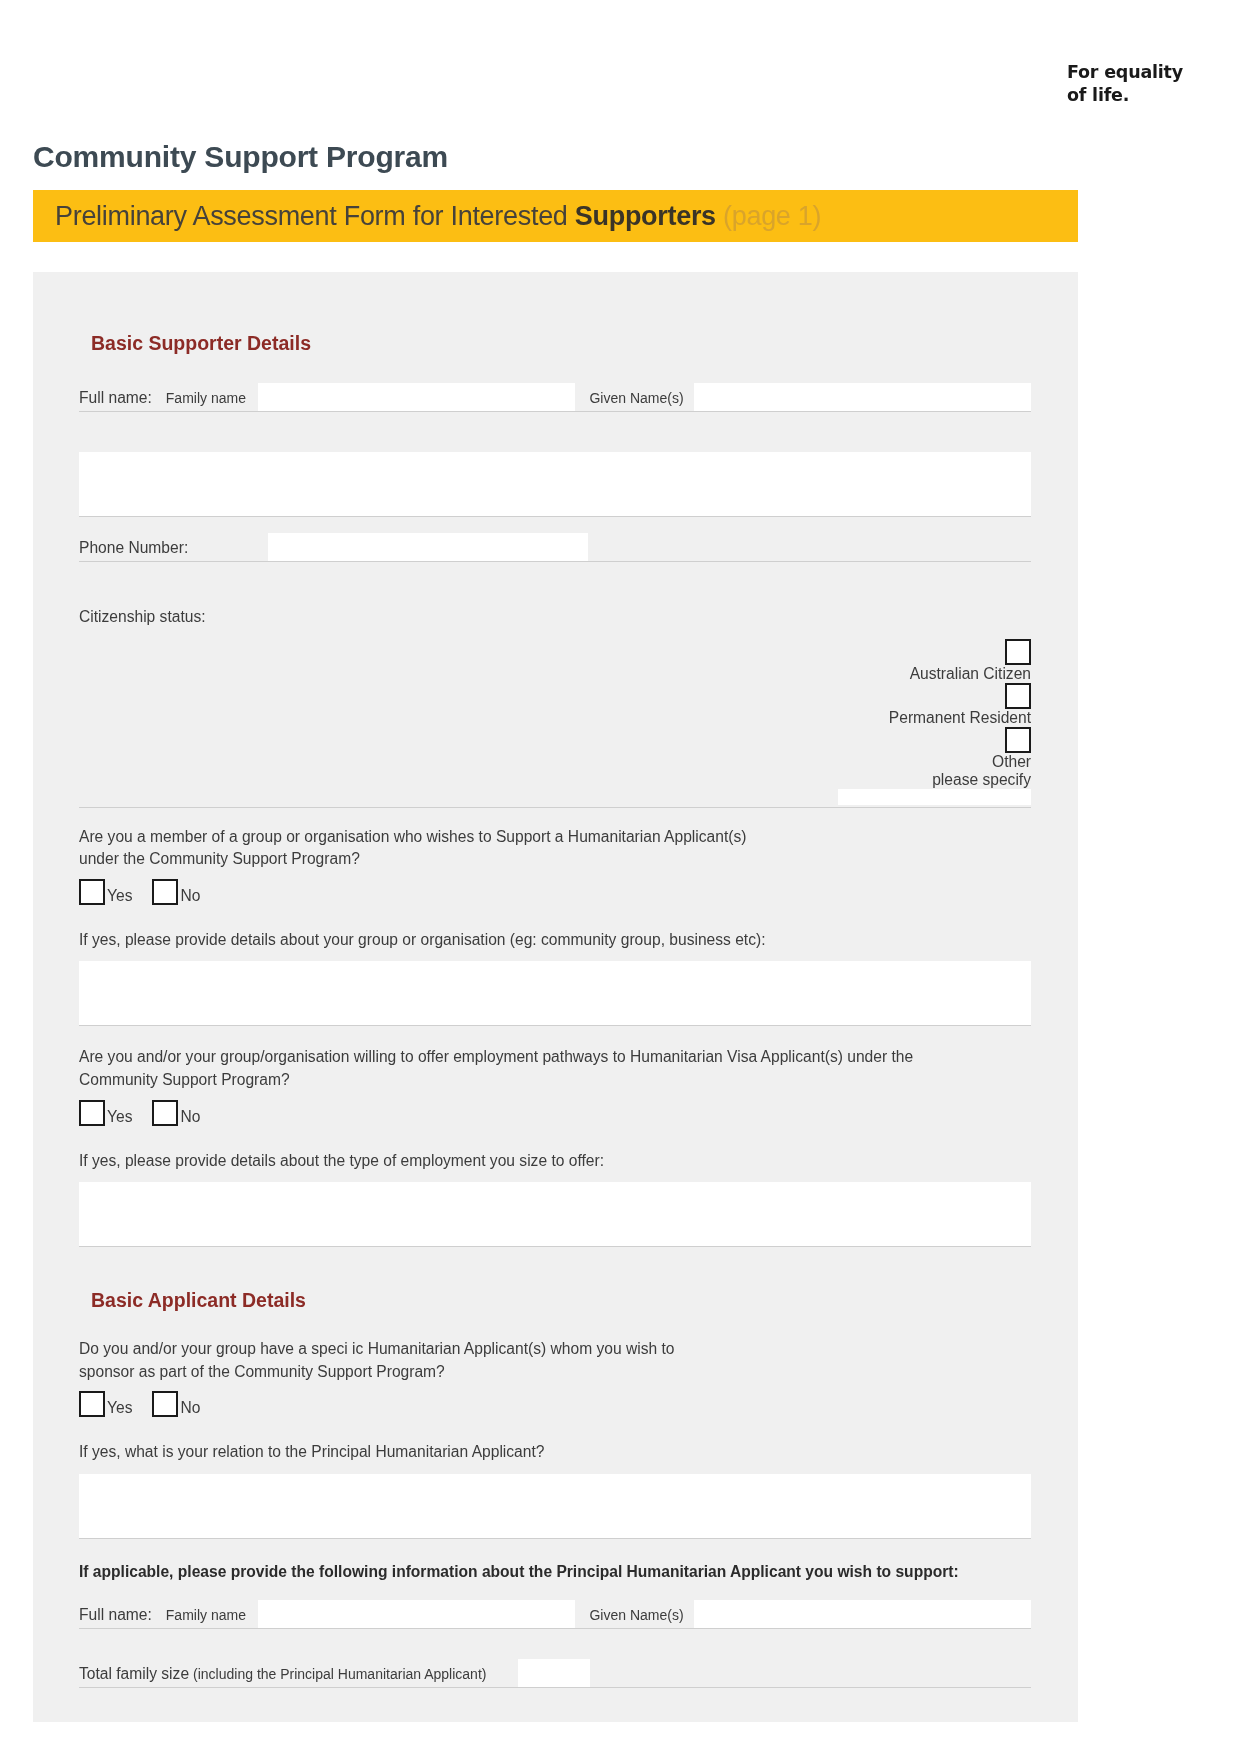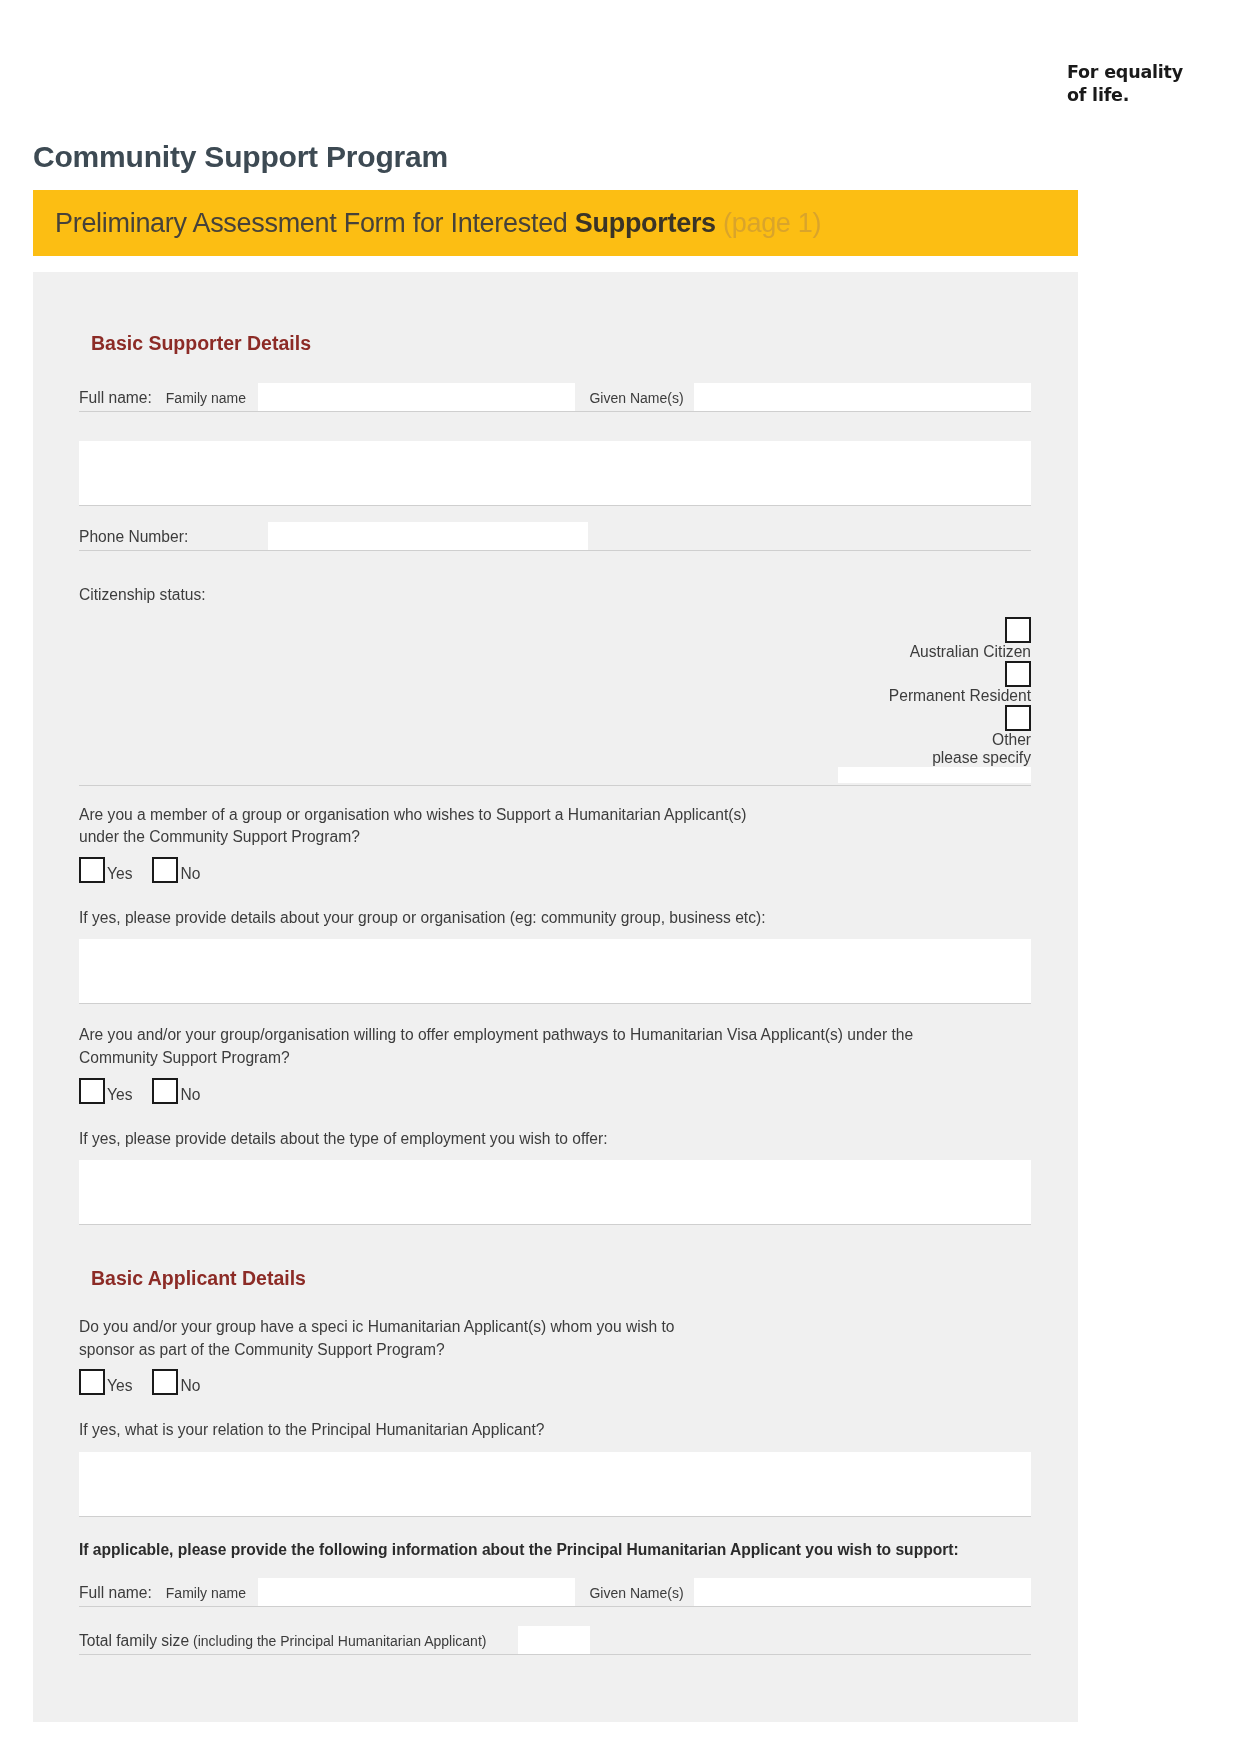--- a/index.html
+++ b/index.html
@@ -67,21 +67,21 @@
     font-size: 30px;
     font-weight: 700;
     color: #3d4a53;
     letter-spacing: -0.2px;
   }
   .banner {
     position: absolute;
     left: 33px;
     top: 190px;
     width: 1045px;
-    height: 66px;
+    height: 52px;
     background: #fcbe13;
     display: flex;
     align-items: center;
     padding-left: 22px;
   }
   .banner-text {
     font-size: 27px;
     color: #46423a;
     white-space: nowrap;
     letter-spacing: -0.3px;
@@ -120,21 +120,21 @@
     margin: 0;
   }
   .q.bold { font-weight: 700; color: #2b2b2b; }
 
   
   .row {
     display: flex;
     align-items: flex-end;
     border-bottom: 1px solid #cfcfcf;
     height: 31px;
-    margin-bottom: 1px;
+    margin-bottom: 12px;
   }
   .row .lbl {
     font-size: 15.6px;
     color: #3c3c3c;
     white-space: nowrap;
     padding-bottom: 4px;
   }
   .row .sublbl {
     font-size: 14px;
     color: #3c3c3c;
@@ -273,21 +273,21 @@
     <div style="height:8px;"></div>
     <div class="yn">
       <span class="cb"></span>
       <span class="cb-lbl tight">Yes</span>
       <span class="sp"></span>
       <span class="cb"></span>
       <span class="cb-lbl tight">No</span>
     </div>
 
     <div style="height:24px;"></div>
-    <div class="q">If yes, please provide details about the type of employment you wish to offer:</div>
+    <div class="q">If yes, please provide details about the type of employment you size to offer:</div>
     <div style="height:10px;"></div>
     <textarea class="bigbox" rows="3" style="height: 64px;"></textarea>
     <div class="underline"></div>
 
     <div class="sec-head second">Basic Applicant Details</div>
 
     <div class="q">Do you and/or your group have a speci ic Humanitarian Applicant(s) whom you wish to</div>
     <div class="q">sponsor as part of the Community Support Program?</div>
     <div style="height:8px;"></div>
     <div class="yn">

